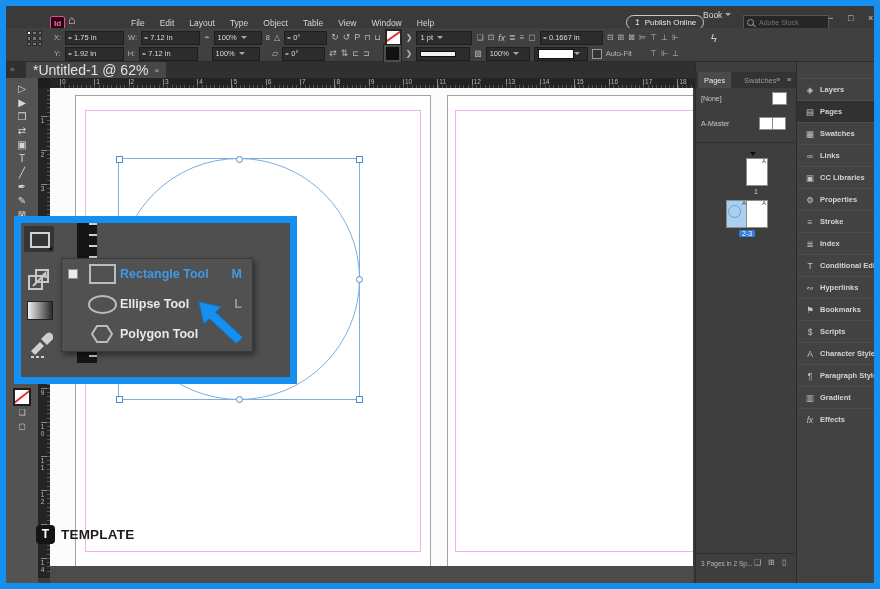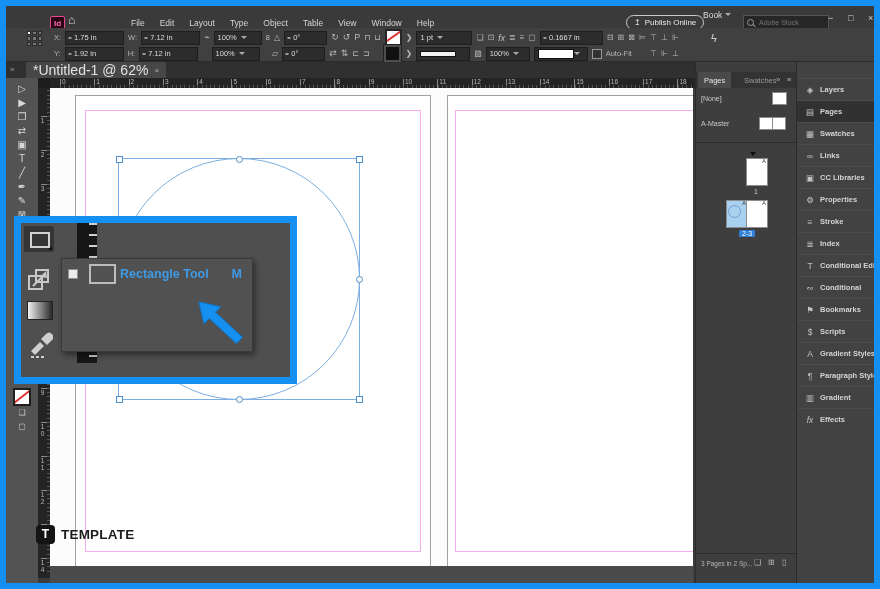--- a/index.html
+++ b/index.html
@@ -386,20 +386,38 @@
     </svg>
     <div class="flyout">
       <div class="frow active">
         <span class="find"></span>
         <span class="ficon">
             <span class="frect"></span>
           </span>
         <span class="flabel">Rectangle Tool</span>
         <span class="fshort">M</span>
       </div>
+      <div class="frow">
+        <span class="find empty"></span>
+        <span class="ficon">
+            <span class="fell"></span>
+          </span>
+        <span class="flabel">Ellipse Tool</span>
+        <span class="fshort">L</span>
+      </div>
+      <div class="frow">
+        <span class="find empty"></span>
+        <span class="ficon">
+          <svg width="24" height="20">
+              <polygon points="7,2 17,2 22,10 17,18 7,18 2,10" fill="none" stroke="#bcbcbc" stroke-width="2"></polygon>
+            </svg>
+        </span>
+        <span class="flabel">Polygon Tool</span>
+        <span class="fshort"></span>
+      </div>
     </div>
   </div>
 
   <svg class="a arrow" viewBox="0 0 62 60">
     <polygon points="6,6 28.8,11.2 23.2,16.8 51.2,42.8 44.8,49.2 16.8,23.2 11.2,28.8" fill="#1590f0" stroke="#0f72c4" stroke-width="1"></polygon>
   </svg>
 
   <div class="a ppanel">
     <div class="ptabs">
       <span class="ptab on" style="left:2px;">Pages</span>
@@ -466,33 +484,33 @@
     <div class="drow" style="top:170px;">
         <span class="dicon">≣</span>
         <span class="dlabel">Index</span>
       </div>
     <div class="drow" style="top:192px;">
         <span class="dicon">T</span>
         <span class="dlabel">Conditional Edit</span>
       </div>
     <div class="drow" style="top:214px;">
         <span class="dicon">∾</span>
-        <span class="dlabel">Conditional</span>
+        <span class="dlabel">Hyperlinks</span>
       </div>
     <div class="drow" style="top:236px;">
         <span class="dicon">⚑</span>
         <span class="dlabel">Bookmarks</span>
       </div>
     <div class="drow" style="top:258px;">
         <span class="dicon">$</span>
         <span class="dlabel">Scripts</span>
       </div>
     <div class="drow" style="top:280px;">
         <span class="dicon">A</span>
-        <span class="dlabel">Gradient Styles</span>
+        <span class="dlabel">Character Styles</span>
       </div>
     <div class="drow" style="top:302px;">
         <span class="dicon">¶</span>
         <span class="dlabel">Paragraph Styles</span>
       </div>
     <div class="drow" style="top:324px;">
         <span class="dicon">▥</span>
         <span class="dlabel">Gradient</span>
       </div>
     <div class="drow" style="top:346px;">

